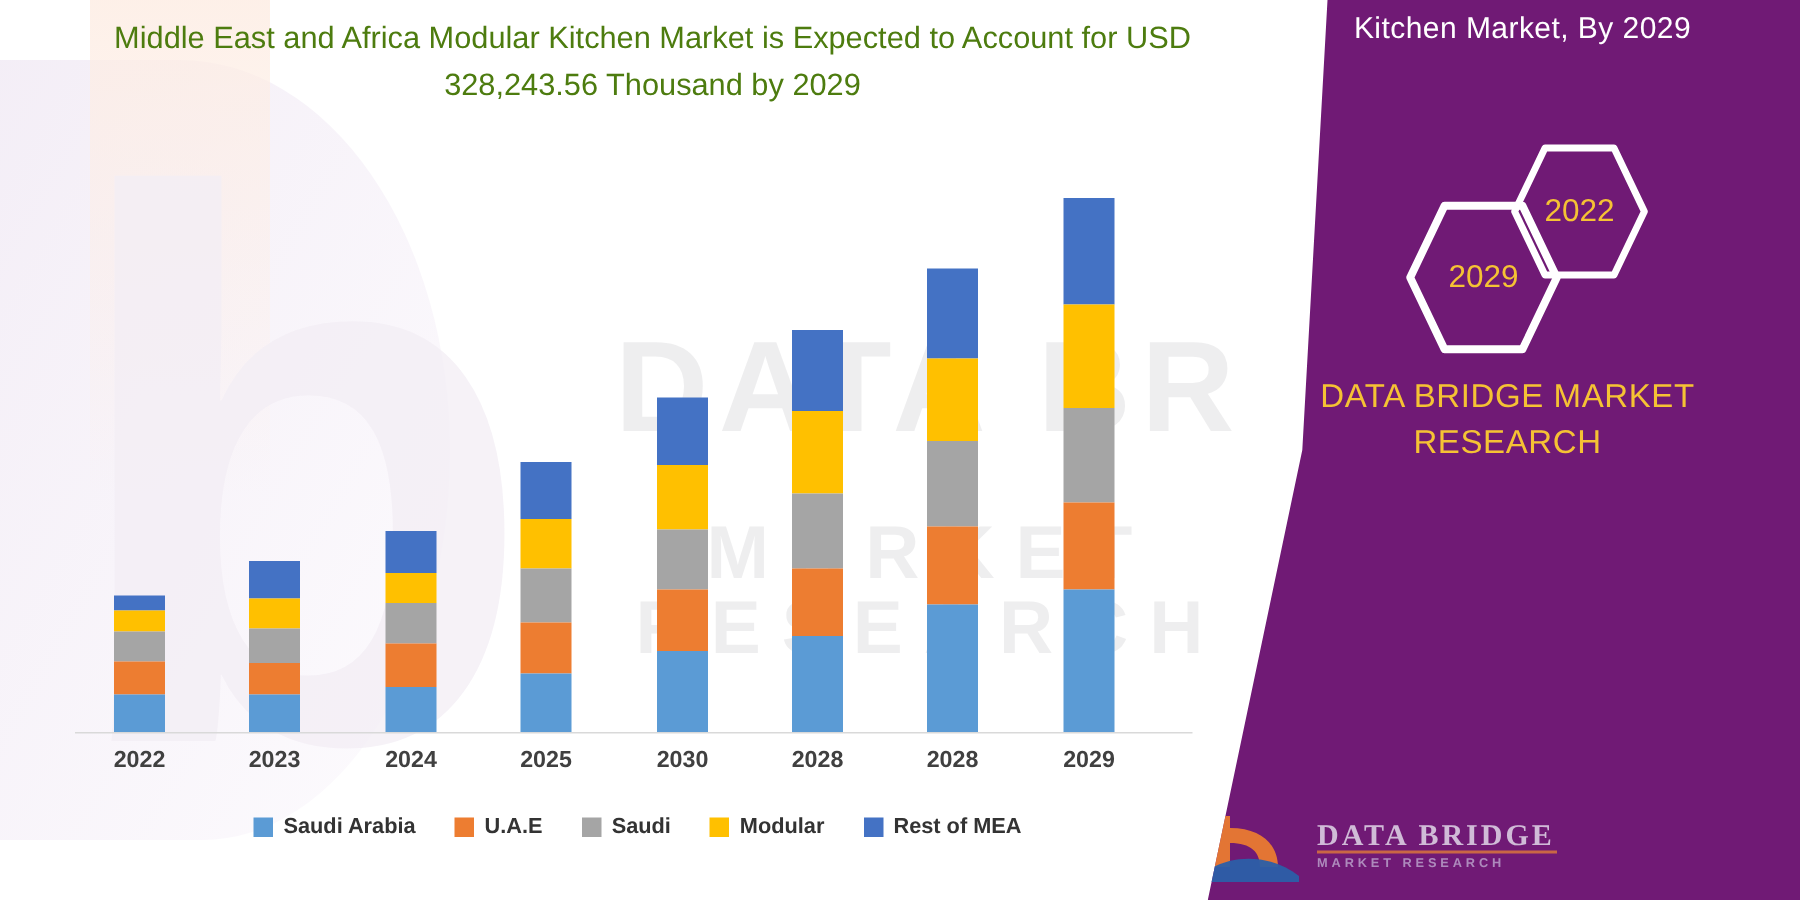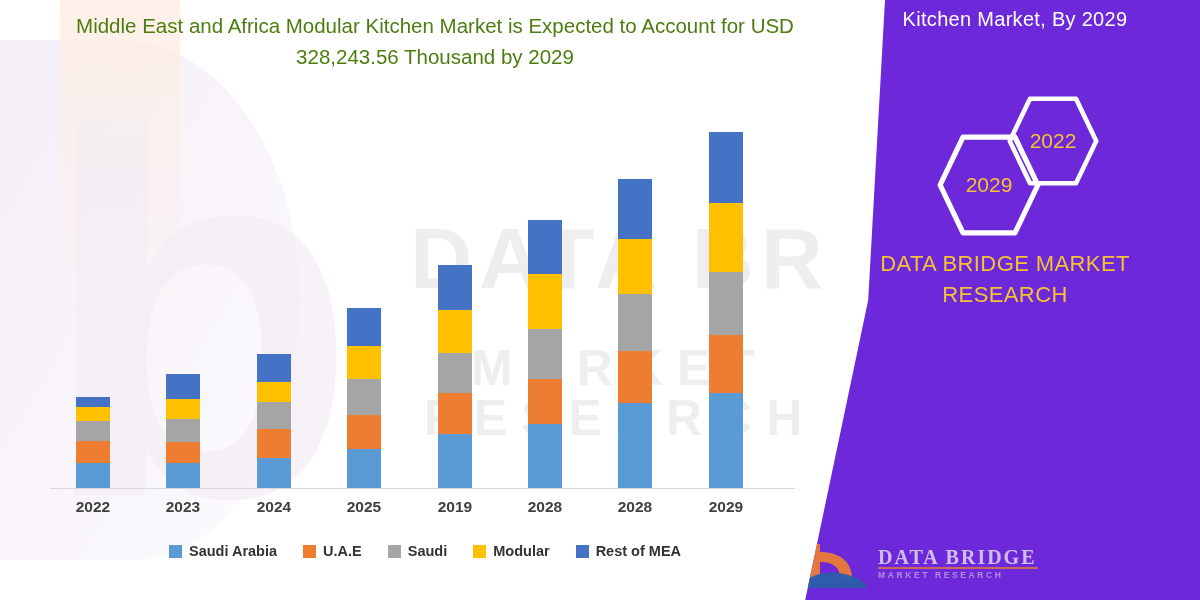--- a/index.html
+++ b/index.html
@@ -73,21 +73,21 @@
     position: absolute; left: 60px; top: 538px; width: 730px; height: 26px;
     display: flex; align-items: center; justify-content: center; gap: 26px; z-index: 4;
   }
   .legend-item { display: flex; align-items: center; gap: 7px; }
   .swatch { width: 13px; height: 13px; display: block; }
   .legend-label { font-size: 14.5px; font-weight: 700; color: #333; white-space: nowrap; }
 
   
   .panel {
     position: absolute; right: 0; top: 0; width: 420px; height: 600px; z-index: 5;
-    background: #6d28d9;
+    background: #701a75;
     clip-path: polygon(25% 0, 100% 0, 100% 100%, 6% 100%, 21% 50%);
     overflow: hidden;
   }
   .panel-inner { position: absolute; inset: 0; }
   .panel-title {
     position: absolute; left: 60px; top: 8px; width: 350px; text-align: center;
     color: #ffffff; font-size: 20px; font-weight: 400; letter-spacing: .3px;
   }
   .hexwrap { position: absolute; left: 75px; top: 95px; width: 310px; height: 130px; }
   .hex {
@@ -192,21 +192,21 @@
           <div class="seg" style="height: 58px; background: rgb(237, 125, 49);"></div>
           <div class="seg" style="height: 95px; background: rgb(91, 155, 213);"></div>
         </div>
       </div>
     <div class="axis-line"></div>
     <div class="xlabels" id="xlabels">
         <div class="xlab" style="left: 8px;">2022</div>
         <div class="xlab" style="left: 98px;">2023</div>
         <div class="xlab" style="left: 189px;">2024</div>
         <div class="xlab" style="left: 279px;">2025</div>
-        <div class="xlab" style="left: 370px;">2019</div>
+        <div class="xlab" style="left: 370px;">2030</div>
         <div class="xlab" style="left: 460px;">2028</div>
         <div class="xlab" style="left: 550px;">2028</div>
         <div class="xlab" style="left: 641px;">2029</div>
       </div>
   </div>
 
   <div class="legend" id="legend">
       <div class="legend-item">
         <span class="swatch" style="background: rgb(91, 155, 213);"></span>
         <span class="legend-label">Saudi Arabia</span>

